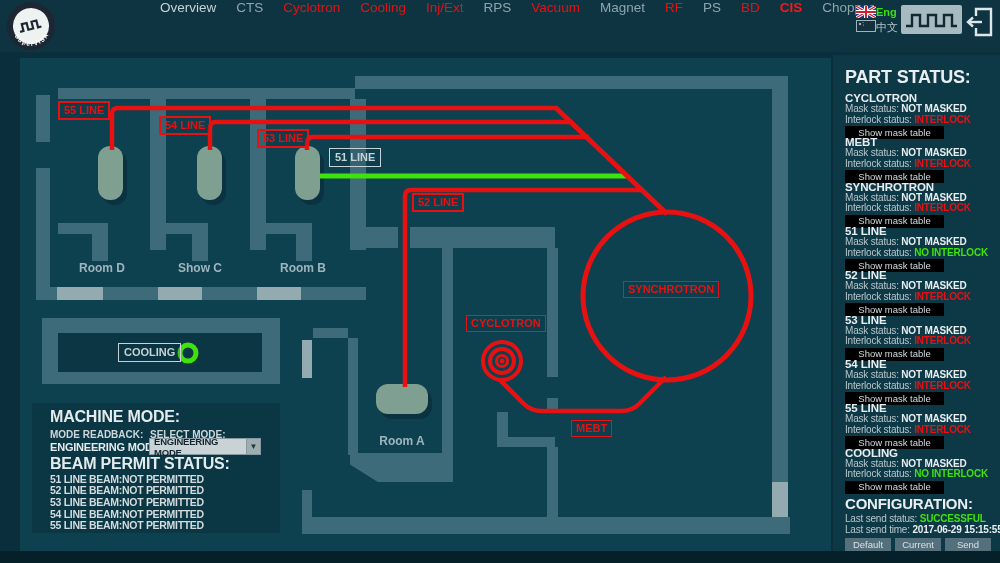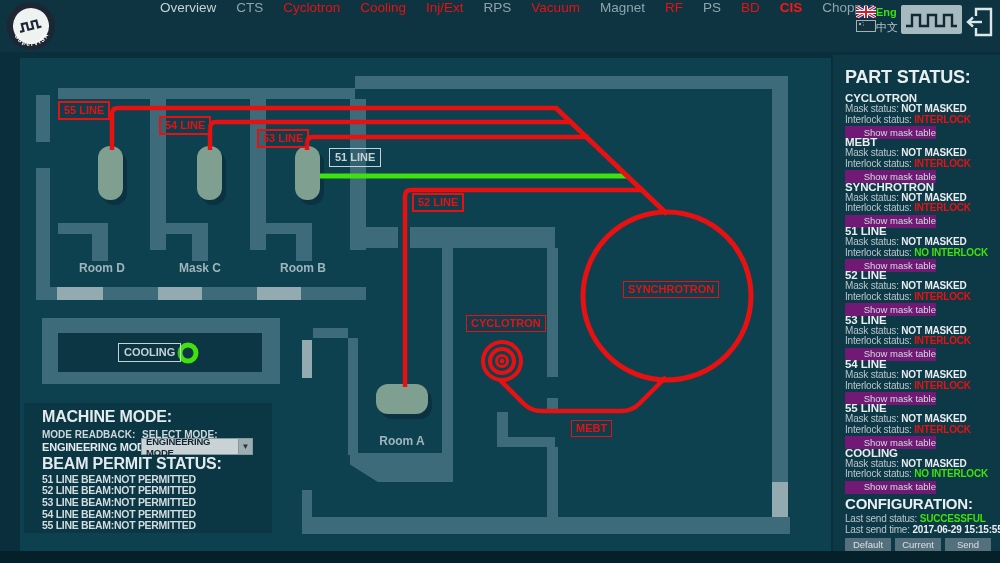--- a/index.html
+++ b/index.html
@@ -31,43 +31,43 @@
   .wall{position:absolute;background:#3d6b7a;z-index:2;}
   .door{background:#93aab1;}
   .cooling-inner{position:absolute;background:#0c3643;z-index:2;}
   .station{position:absolute;background:#7f9f91;border-radius:12px;box-shadow:4px 5px 0 rgba(6,34,44,.45);z-index:3;}
   .map-svg{position:absolute;left:0;top:0;width:1000px;height:563px;z-index:4;pointer-events:none;}
   .room-label{position:absolute;color:#9fb5bd;font-weight:bold;font-size:12px;z-index:5;width:60px;text-align:center;}
   .label-box{position:absolute;border:2px solid #e81111;color:#e81111;font-size:11px;font-weight:bold;
     padding:1px 4px;z-index:6;white-space:nowrap;background:rgba(9,46,58,.15);line-height:13px;}
   .label-box.white{border:1px solid #c6d2d5;color:#c6d2d5;padding:2px 5px;}
   
-  .mm-panel{position:absolute;left:24px;top:403px;width:248px;height:130px;background:#0b3745;z-index:7;}
+  .mm-panel{position:absolute;left:32px;top:403px;width:248px;height:130px;background:#0b3745;z-index:7;}
   .mm-title{position:absolute;left:18px;top:5px;font-size:16px;font-weight:bold;color:#e4ebec;letter-spacing:-0.2px;}
   .mm-lab{position:absolute;font-size:10px;font-weight:bold;color:#cdd7da;}
   .mm-val{position:absolute;font-size:11px;font-weight:bold;color:#e4ebec;letter-spacing:-0.2px;}
   .mm-select{position:absolute;left:117px;top:35px;width:110px;height:15px;background:#c9d3d6;border:1px solid #8698a0;
     display:flex;align-items:center;cursor:pointer;}
   .mm-select .sel-text{flex:1;font-size:9.5px;font-weight:bold;color:#122430;padding-left:4px;letter-spacing:-0.2px;}
   .mm-select .sel-arrow{width:13px;height:100%;background:#9dadb2;border-left:1px solid #8698a0;color:#24343c;
     font-size:8px;display:flex;align-items:center;justify-content:center;}
   .permit-row{display:flex;height:11.6px;align-items:center;}
   .permit-row .pl{width:72px;font-size:10.5px;font-weight:bold;color:#d3dcdf;letter-spacing:-0.3px;}
   .permit-row .pv{font-size:10.5px;font-weight:bold;color:#d3dcdf;letter-spacing:-0.3px;}
   
   .sb-content{position:absolute;left:12px;top:12px;width:150px;}
   .sb-title{font-size:18px;font-weight:bold;color:#e9eef0;margin:0 0 4px 0;letter-spacing:-0.2px;}
   .part{height:44.35px;overflow:visible;}
   .part h3{margin:0;font-size:11.5px;line-height:12px;font-weight:bold;color:#e9eef0;letter-spacing:-0.1px;}
   .part .row,.cfg-row{font-size:10px;line-height:10.5px;color:#b9c6cb;white-space:nowrap;letter-spacing:-0.2px;}
   .b-white{color:#e9eef0;font-weight:bold;}
   .b-bad{color:#e81111;font-weight:bold;}
   .b-ok{color:#3fe20b;font-weight:bold;}
-  .mask-btn{display:block;margin-top:1px;width:91px;height:13px;background:#701a75;color:#d4dcdf;
-    font-size:9.5px;line-height:12px;text-align:right;border:none;padding:0;cursor:pointer;font-family:inherit;}
+  .mask-btn{display:block;margin-top:1px;width:99px;height:13px;background:#000000;color:#d4dcdf;
+    font-size:9.5px;line-height:12px;text-align:center;border:none;padding:0;cursor:pointer;font-family:inherit;}
   .cfg-title{font-size:15px;font-weight:bold;color:#e9eef0;margin:4px 0 2px 0;letter-spacing:-0.2px;}
   .cfg-buttons{display:flex;gap:4px;margin-top:3px;}
   .cfg-btn{width:46px;height:13px;background:#53707c;color:#d9e0e2;font-size:9.5px;line-height:12px;
     border:none;padding:0;cursor:pointer;font-family:inherit;}
 </style>
 </head>
 <body>
 
 <header class="topbar">
   <span class="logo">
@@ -201,21 +201,21 @@
 <div class="label-box" style="left:58px;top:101px">55 LINE</div>
 <div class="label-box" style="left:159px;top:116px">54 LINE</div>
 <div class="label-box" style="left:257px;top:129px">53 LINE</div>
 <div class="label-box white" style="left:329px;top:148px">51 LINE</div>
 <div class="label-box" style="left:412px;top:193px">52 LINE</div>
 <div class="label-box" style="left:623px;top:281px;border-width:1.5px">SYNCHROTRON</div>
 <div class="label-box" style="left:466px;top:315px;border-width:1.5px">CYCLOTRON</div>
 <div class="label-box" style="left:571px;top:420px;border-width:1.5px">MEBT</div>
 <div class="label-box white" style="left:118px;top:343px">COOLING</div>
 <div class="room-label" style="left:72px;top:261px">Room D</div>
-<div class="room-label" style="left:170px;top:261px">Mask C</div>
+<div class="room-label" style="left:170px;top:261px">Show C</div>
 <div class="room-label" style="left:273px;top:261px">Room B</div>
 <div class="room-label" style="left:372px;top:434px">Room A</div>
 
 <div class="mm-panel">
   <div class="mm-title">MACHINE MODE:</div>
   <div class="mm-lab" style="left:18px;top:26px">MODE READBACK:</div>
   <div class="mm-lab" style="left:118px;top:26px">SELECT MODE:</div>
   <div class="mm-val" style="left:18px;top:38px">ENGINEERING MODE</div>
   <div class="mm-select">
     <span class="sel-text">ENGINEERING MODE</span>

